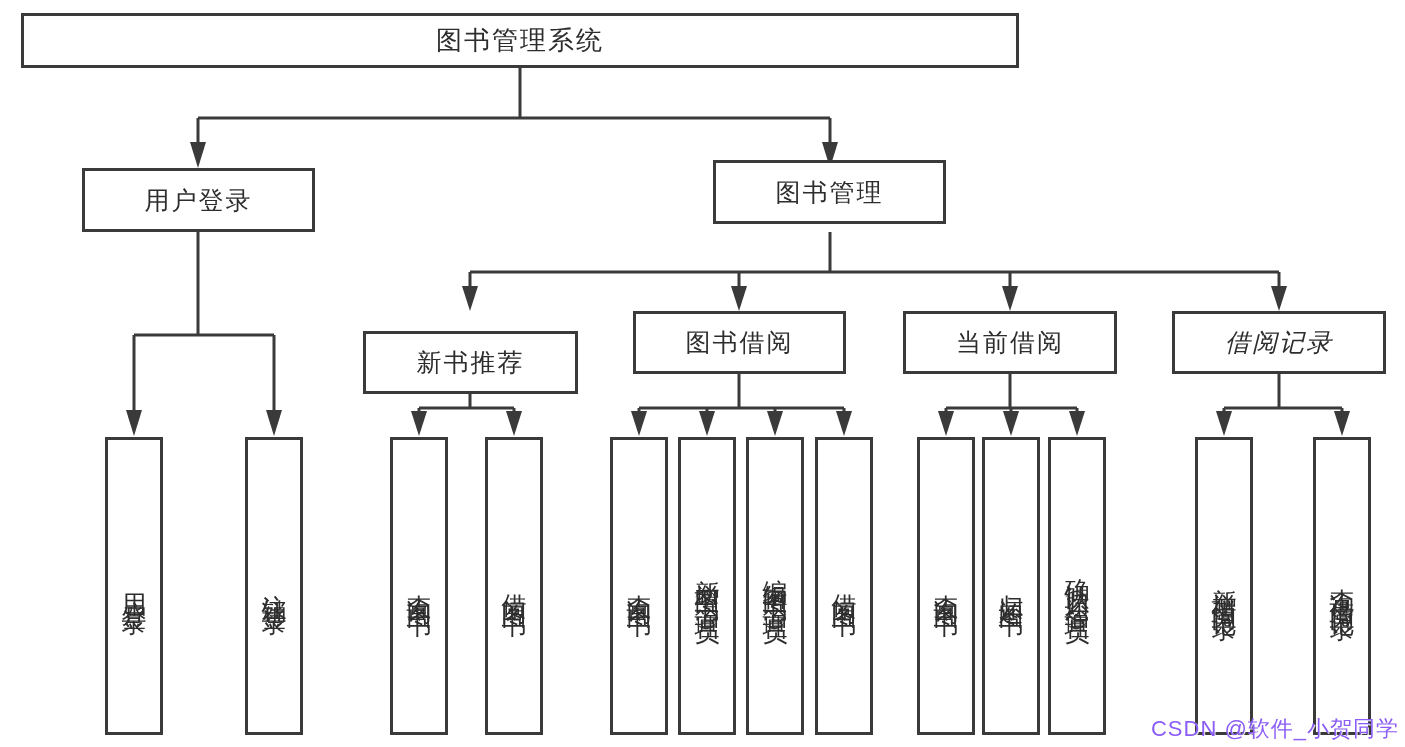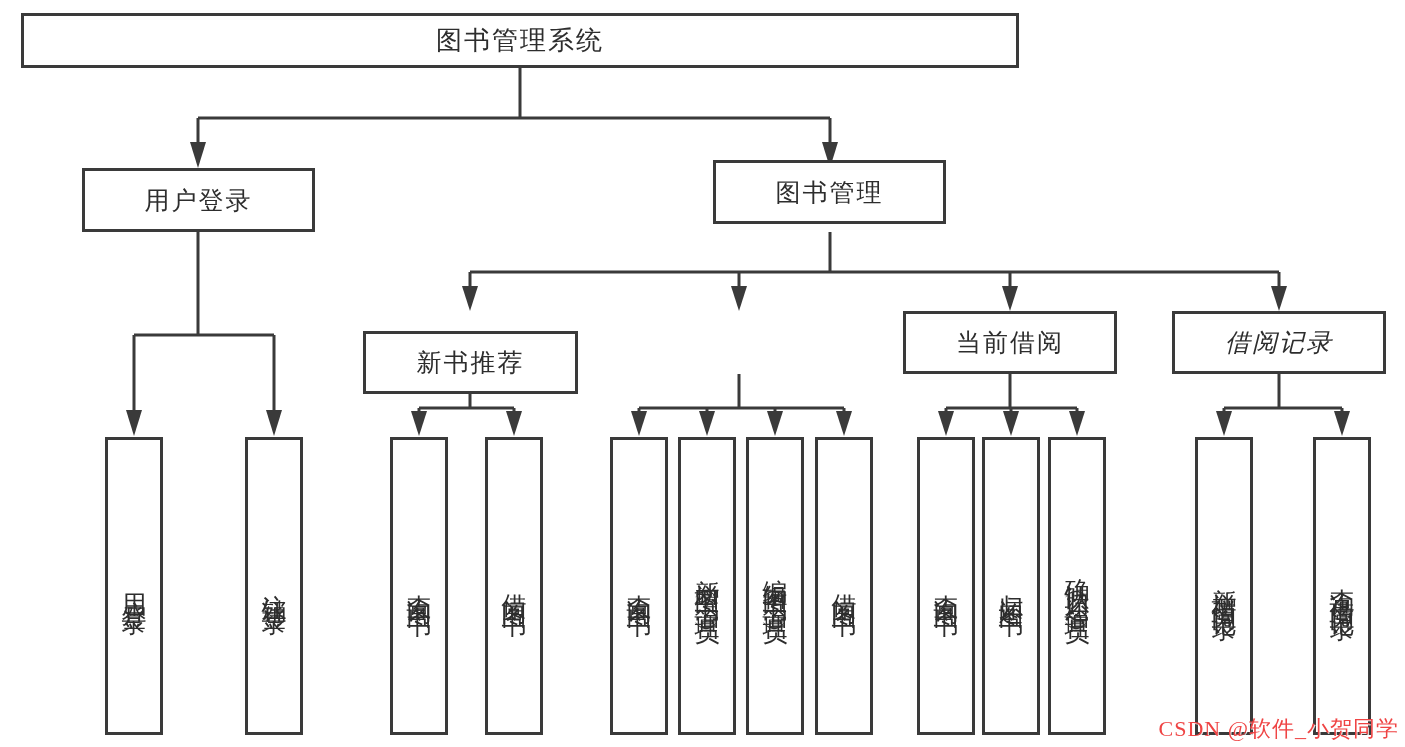--- a/index.html
+++ b/index.html
@@ -53,24 +53,23 @@
     line-height: 1;
     color: #2d2d2d;
   }
   .watermark {
     position: absolute;
     top: 714px;
     right: 6px;
     z-index: 3;
     font-size: 22px;
     letter-spacing: 1px;
-    color: #ef4444;
+    color: #8b5cf6;
     text-shadow: 1px 1px 0 rgba(255,255,255,0.85);
     white-space: nowrap;
-    font-family: Liberation Serif, serif;
   }
 </style>
 </head>
 <body>
 
 <div class="canvas">
 
   <svg class="wires" width="1405" height="747" viewBox="0 0 1405 747">
 
     <g>
@@ -128,20 +127,23 @@
   <div class="node hbox" style="left:82px; top:168px; width:233px; height:64px;">
     <span class="label">用户登录</span>
   </div>
   <div class="node hbox" style="left:713px; top:160px; width:233px; height:64px;text-align:center;">
     <span class="label">图书管理</span>
   </div>
 
   <div class="node hbox" style="left:363px; top:311px; width:215px; height:63px;margin-top:20px;">
     <span class="label">新书推荐</span>
   </div>
+  <div class="node hbox" style="left:633px; top:311px; width:213px; height:63px;">
+    <span class="label">图书借阅</span>
+  </div>
   <div class="node hbox" style="left:903px; top:311px; width:214px; height:63px;">
     <span class="label">当前借阅</span>
   </div>
   <div class="node hbox" style="left:1172px; top:311px; width:214px; height:63px;font-style:italic;">
     <span class="label">借阅记录</span>
   </div>
 
   <div class="node vbox" style="left:105px; top:437px;">
     <span class="label">用户登录</span>
   </div>

